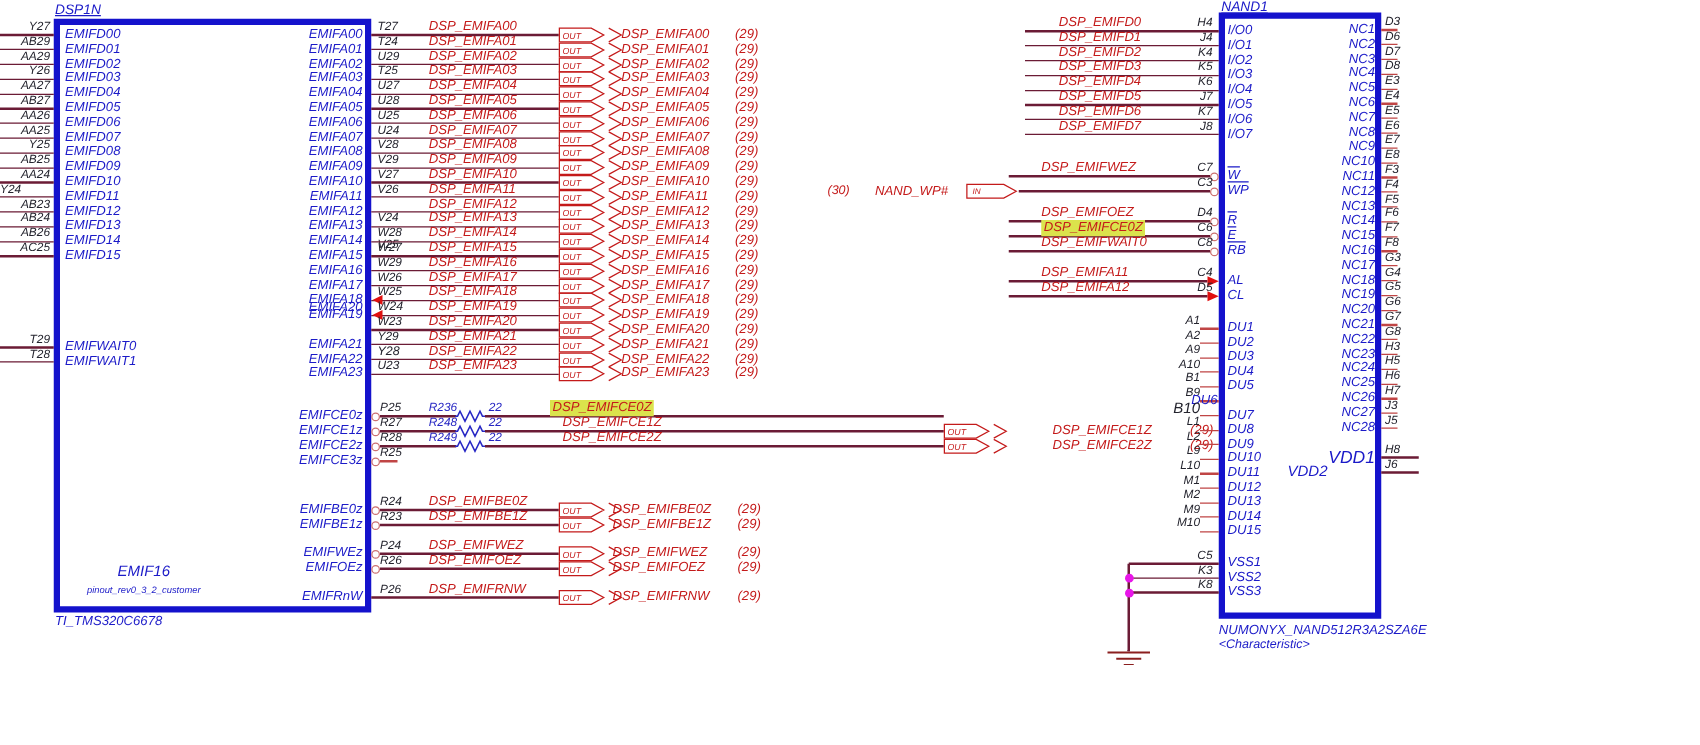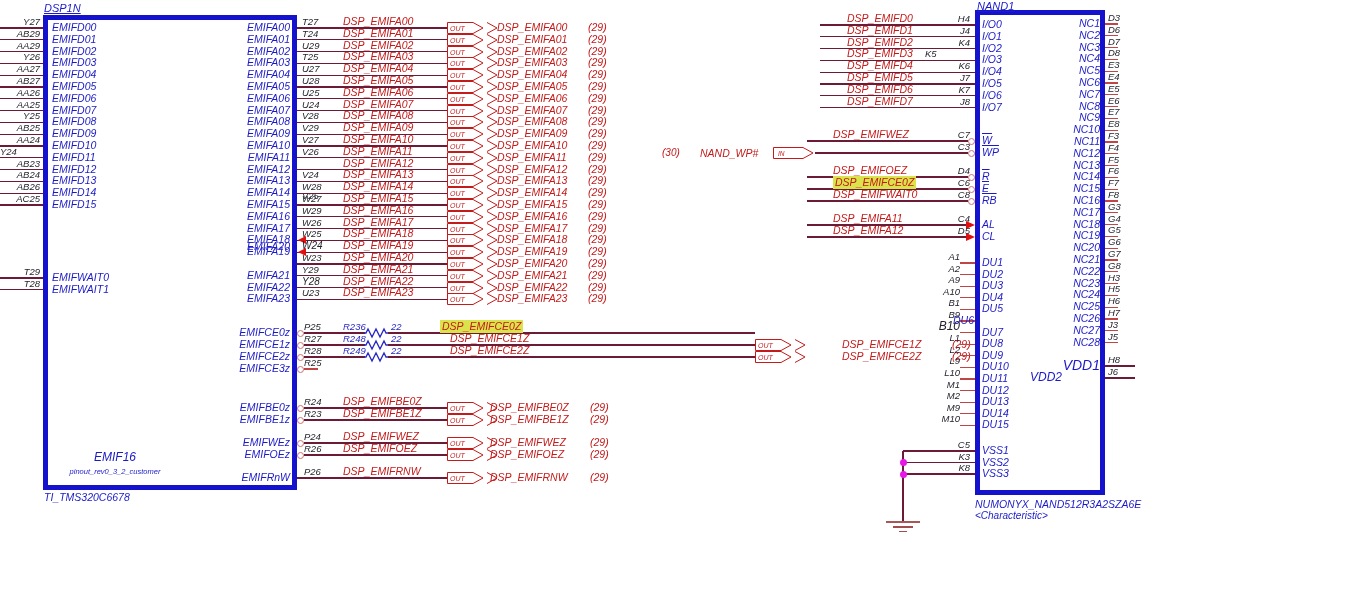--- a/index.html
+++ b/index.html
@@ -462,21 +462,21 @@
     <div class="t" style="left: 820px; top: 36.2px; width: 155px; height: 1.2px; background: rgb(107, 27, 53);"></div>
     <div class="t" style="left: 847px; top: 24.8px; font-size: 10.5px; line-height: 10.5px; color: rgb(196, 26, 26);">DSP_EMIFD1</div>
     <div class="t" style="left: 925px; top: 25.8px; font-size: 9.5px; line-height: 9.5px; color: rgb(36, 36, 46); width: 45px; text-align: right;">J4</div>
     <div class="t" style="left: 982px; top: 30.8px; font-size: 10.5px; line-height: 10.5px; color: rgb(27, 26, 200);">I/O1</div>
     <div class="t" style="left: 820px; top: 48px; width: 155px; height: 1.2px; background: rgb(107, 27, 53);"></div>
     <div class="t" style="left: 847px; top: 36.6px; font-size: 10.5px; line-height: 10.5px; color: rgb(196, 26, 26);">DSP_EMIFD2</div>
     <div class="t" style="left: 925px; top: 37.6px; font-size: 9.5px; line-height: 9.5px; color: rgb(36, 36, 46); width: 45px; text-align: right;">K4</div>
     <div class="t" style="left: 982px; top: 42.6px; font-size: 10.5px; line-height: 10.5px; color: rgb(27, 26, 200);">I/O2</div>
     <div class="t" style="left: 820px; top: 59.8px; width: 155px; height: 1.2px; background: rgb(107, 27, 53);"></div>
     <div class="t" style="left: 847px; top: 48.4px; font-size: 10.5px; line-height: 10.5px; color: rgb(196, 26, 26);">DSP_EMIFD3</div>
-    <div class="t" style="left: 925px; top: 49.4px; font-size: 9.5px; line-height: 9.5px; color: rgb(36, 36, 46); width: 45px; text-align: left;">K5</div>
+    <div class="t" style="left: 925px; top: 49.4px; font-size: 9.5px; line-height: 9.5px; color: rgb(36, 36, 46); width: 45px; text-align: right;">K5</div>
     <div class="t" style="left: 982px; top: 54.4px; font-size: 10.5px; line-height: 10.5px; color: rgb(27, 26, 200);">I/O3</div>
     <div class="t" style="left: 820px; top: 71.6px; width: 155px; height: 1.2px; background: rgb(107, 27, 53);"></div>
     <div class="t" style="left: 847px; top: 60.2px; font-size: 10.5px; line-height: 10.5px; color: rgb(196, 26, 26);">DSP_EMIFD4</div>
     <div class="t" style="left: 925px; top: 61.2px; font-size: 9.5px; line-height: 9.5px; color: rgb(36, 36, 46); width: 45px; text-align: right;">K6</div>
     <div class="t" style="left: 982px; top: 66.2px; font-size: 10.5px; line-height: 10.5px; color: rgb(27, 26, 200);">I/O4</div>
     <div class="t" style="left: 820px; top: 83.4px; width: 155px; height: 1.2px; background: rgb(107, 27, 53);"></div>
     <div class="t" style="left: 847px; top: 72px; font-size: 10.5px; line-height: 10.5px; color: rgb(196, 26, 26);">DSP_EMIFD5</div>
     <div class="t" style="left: 925px; top: 73px; font-size: 9.5px; line-height: 9.5px; color: rgb(36, 36, 46); width: 45px; text-align: right;">J7</div>
     <div class="t" style="left: 982px; top: 78px; font-size: 10.5px; line-height: 10.5px; color: rgb(27, 26, 200);">I/O5</div>
     <div class="t" style="left: 820px; top: 95.2px; width: 155px; height: 1.2px; background: rgb(107, 27, 53);"></div>

